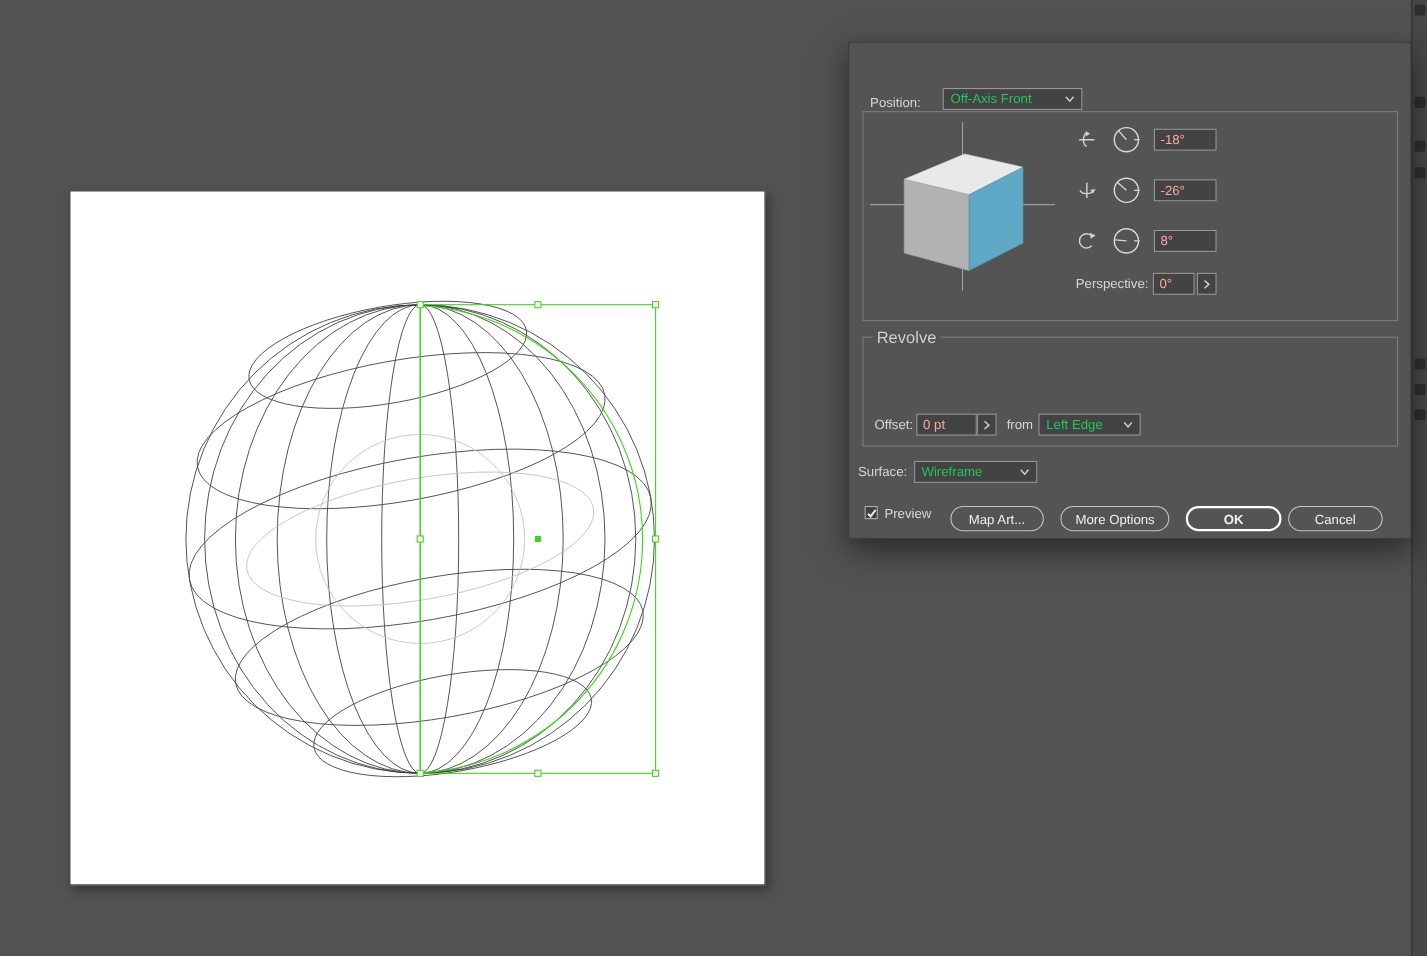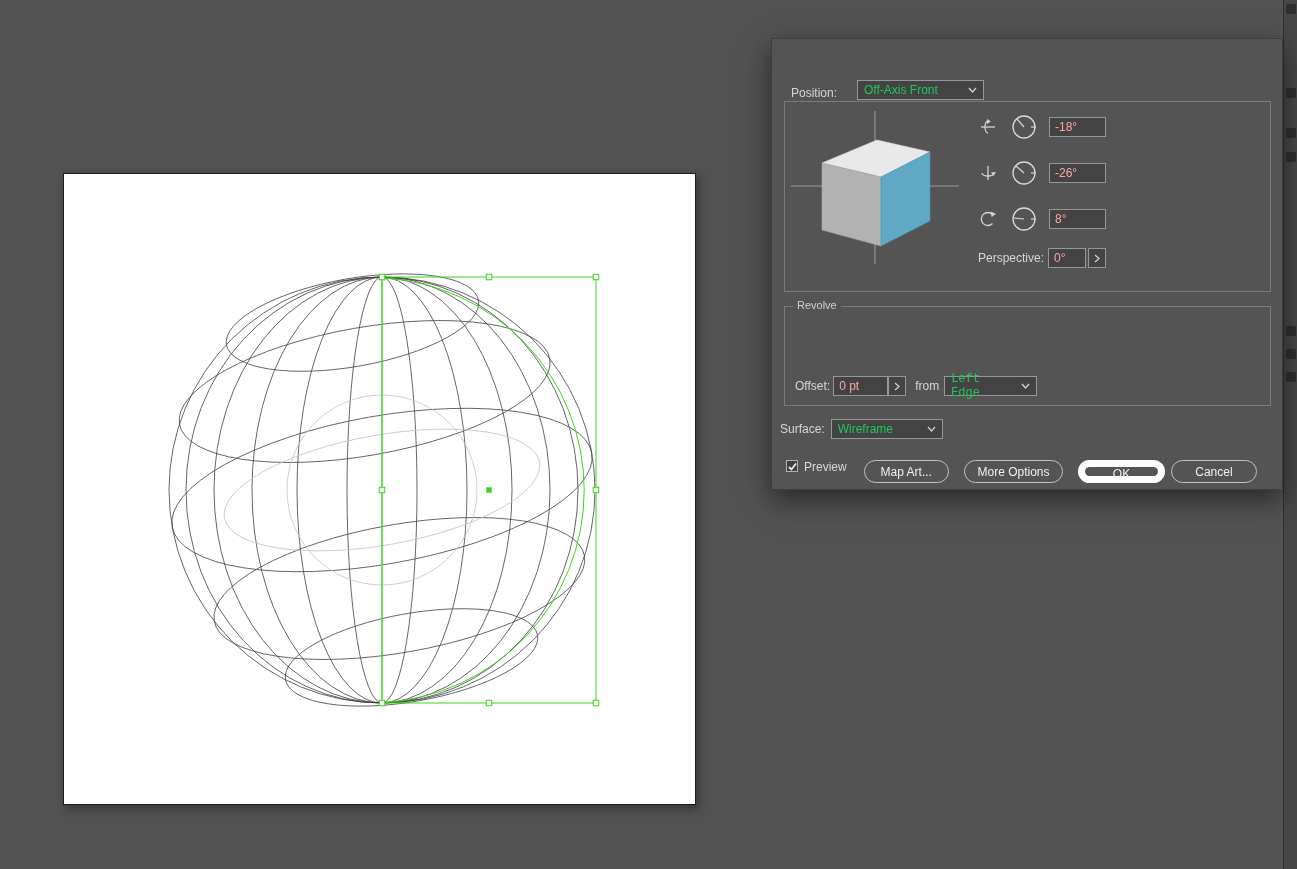--- a/index.html
+++ b/index.html
@@ -56,50 +56,50 @@
 
   .persp-row { position:absolute; left:191px; top:146px; height:20px;
     display:flex; align-items:center; }
   .persp-row .lbl { width:68px; text-align:right; margin-right:4px; }
   .persp-field { width:38px; }
   .spin-btn { width:18px; height:20px; background:#434343; border:1px solid #979797;
     display:flex; align-items:center; justify-content:center; margin-left:2px; }
 
   .revolve-group { left:12px; top:267px; width:487px; height:100px; }
   .legend { position:absolute; left:8px; top:-8px; background:var(--dialog-bg,#545454);
-    padding:0 4px; font-size:11px; color:#cfcfcf; }
+    padding:0 4px; font-size:15px; color:#cfcfcf; }
   .angle-row { position:absolute; left:10px; top:29px; height:28px;
     display:flex; align-items:center; }
   .angle-field { width:56px; margin-left:10px; }
   .cap-lbl { margin-left:16px; }
   .cap-btn { width:22px; height:20px; background:#4a4a4a; border:1px solid #9a9a9a;
     display:flex; align-items:center; justify-content:center; margin-left:5px; }
   .cap-btn.selected { background:#333333; border-color:#c9c9c9; }
 
   .offset-row { position:absolute; left:10px; top:69px; height:20px;
     display:flex; align-items:center; }
   .offset-field { width:55px; margin-left:3px; }
   .from-lbl { margin-left:9px; }
-  .edge-dropdown { width:93px; margin-left:5px;font-family:Liberation Mono, monospace; }
+  .edge-dropdown { width:93px; margin-left:5px; }
 
   .surface-row { position:absolute; left:8px; top:380px; height:20px;
     display:flex; align-items:center; gap:6px; }
   .surface-dropdown { width:112px; }
 
   .footer { position:absolute; left:14px; top:421px; right:25px; height:24px;
     display:flex; align-items:flex-start; }
   .checkbox { width:12px; height:12px; background:#404040; border:1px solid #b2b2b2;
     display:flex; align-items:center; justify-content:center; }
   .checkbox-lbl { margin-left:6px; }
   .btn { height:23px; border:1px solid #c2c2c2; border-radius:12px;
     background:transparent; color:#f0f0f0; font-size:12px;
     font-family:"Liberation Sans",sans-serif; cursor:default; }
   .btn-mapart { width:90px; margin-left:17px; }
   .btn-moreopts { width:105px; margin-left:15px; }
-  .btn-ok { width:91px; margin-left:15px; border:7px solid #ffffff; }
+  .btn-ok { width:91px; margin-left:15px; border:2px solid #ffffff;font-weight:bold; }
   .btn-cancel { width:91px; margin-left:6px; }
 
   .dial-ring { fill:none; stroke:#d8d8d8; stroke-width:1.3; }
   .dial-line { stroke:#d8d8d8; stroke-width:1.2; }
   .icon-stroke { fill:none; stroke:#d2d2d2; stroke-width:1.3; }
   .icon-fill { fill:#d2d2d2; }
   .axis-line { stroke:#9c9c9c; stroke-width:1; }
 </style>
 </head>
 <body>

